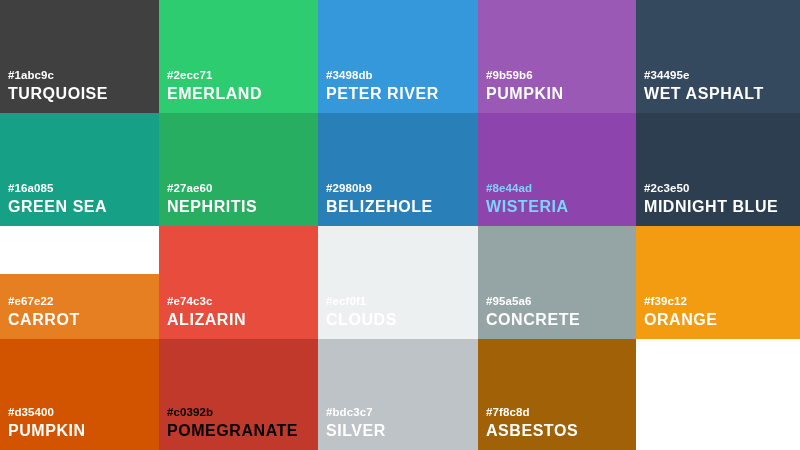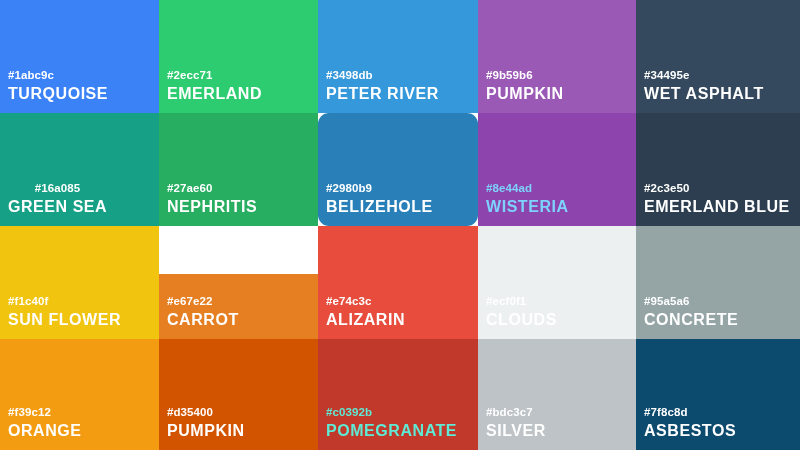--- a/index.html
+++ b/index.html
@@ -46,21 +46,21 @@
     font-weight: bold;
     letter-spacing: 0.55px;
     white-space: nowrap;
     margin-top: 2px;
   }
 </style>
 </head>
 <body>
 
 <div id="palette-grid">
-    <div class="swatch" style="background-color: #3b82f6;">
+    <div class="swatch" style="background-color: #404040;">
       <div class="swatch-labels" style="color: rgb(255, 255, 255);">
         <span class="swatch-hex">#1abc9c</span>
         <span class="swatch-name">TURQUOISE</span>
       </div>
     </div>
     <div class="swatch" style="background-color: rgb(46, 204, 113);">
       <div class="swatch-labels" style="color: rgb(255, 255, 255);">
         <span class="swatch-hex">#2ecc71</span>
         <span class="swatch-name">EMERLAND</span>
       </div>
@@ -77,53 +77,47 @@
         <span class="swatch-name">PUMPKIN</span>
       </div>
     </div>
     <div class="swatch" style="background-color: rgb(52, 73, 94);">
       <div class="swatch-labels" style="color: rgb(255, 255, 255); margin-top: 28px;">
         <span class="swatch-hex">#34495e</span>
         <span class="swatch-name">WET ASPHALT</span>
       </div>
     </div>
     <div class="swatch" style="background-color: rgb(22, 160, 133);">
-      <div class="swatch-labels" style="color: rgb(255, 255, 255); text-align: center;">
+      <div class="swatch-labels" style="color: rgb(255, 255, 255);">
         <span class="swatch-hex">#16a085</span>
         <span class="swatch-name">GREEN SEA</span>
       </div>
     </div>
     <div class="swatch" style="background-color: rgb(39, 174, 96); padding-left: 20px;">
       <div class="swatch-labels" style="color: rgb(255, 255, 255);">
         <span class="swatch-hex">#27ae60</span>
         <span class="swatch-name">NEPHRITIS</span>
       </div>
     </div>
-    <div class="swatch" style="background-color: rgb(41, 128, 185); border-radius: 11px;">
+    <div class="swatch" style="background-color: rgb(41, 128, 185);">
       <div class="swatch-labels" style="color: rgb(255, 255, 255);">
         <span class="swatch-hex">#2980b9</span>
         <span class="swatch-name">BELIZEHOLE</span>
       </div>
     </div>
     <div class="swatch" style="background-color: rgb(142, 68, 173);">
       <div class="swatch-labels" style="color: #7dd3fc;">
         <span class="swatch-hex">#8e44ad</span>
         <span class="swatch-name">WISTERIA</span>
       </div>
     </div>
     <div class="swatch" style="background-color: rgb(44, 62, 80);">
       <div class="swatch-labels" style="color: rgb(255, 255, 255);">
         <span class="swatch-hex">#2c3e50</span>
-        <span class="swatch-name">EMERLAND BLUE</span>
-      </div>
-    </div>
-    <div class="swatch" style="background-color: rgb(241, 196, 15);">
-      <div class="swatch-labels" style="color: rgb(255, 255, 255);">
-        <span class="swatch-hex">#f1c40f</span>
-        <span class="swatch-name">SUN FLOWER</span>
+        <span class="swatch-name">MIDNIGHT BLUE</span>
       </div>
     </div>
     <div class="swatch" style="background-color: rgb(230, 126, 34); margin-top: 48px;">
       <div class="swatch-labels" style="color: rgb(255, 255, 255);">
         <span class="swatch-hex">#e67e22</span>
         <span class="swatch-name">CARROT</span>
       </div>
     </div>
     <div class="swatch" style="background-color: rgb(231, 76, 60);">
       <div class="swatch-labels" style="color: #ffffff;">
@@ -149,30 +143,30 @@
         <span class="swatch-name">ORANGE</span>
       </div>
     </div>
     <div class="swatch" style="background-color: rgb(211, 84, 0); padding-left: 37px;">
       <div class="swatch-labels" style="color: rgb(255, 255, 255);">
         <span class="swatch-hex">#d35400</span>
         <span class="swatch-name">PUMPKIN</span>
       </div>
     </div>
     <div class="swatch" style="background-color: rgb(192, 57, 43);">
-      <div class="swatch-labels" style="color: #5eead4; margin-top: 44px;">
+      <div class="swatch-labels" style="color: #000000; margin-top: 44px;">
         <span class="swatch-hex">#c0392b</span>
         <span class="swatch-name">POMEGRANATE</span>
       </div>
     </div>
     <div class="swatch" style="background-color: rgb(189, 195, 199);">
       <div class="swatch-labels" style="color: rgb(255, 255, 255);">
         <span class="swatch-hex">#bdc3c7</span>
         <span class="swatch-name">SILVER</span>
       </div>
     </div>
-    <div class="swatch" style="background-color: #0c4a6e;">
+    <div class="swatch" style="background-color: #a16207;">
       <div class="swatch-labels" style="color: rgb(255, 255, 255);">
         <span class="swatch-hex">#7f8c8d</span>
         <span class="swatch-name">ASBESTOS</span>
       </div>
     </div>
   </div>
 
 </body></html>

